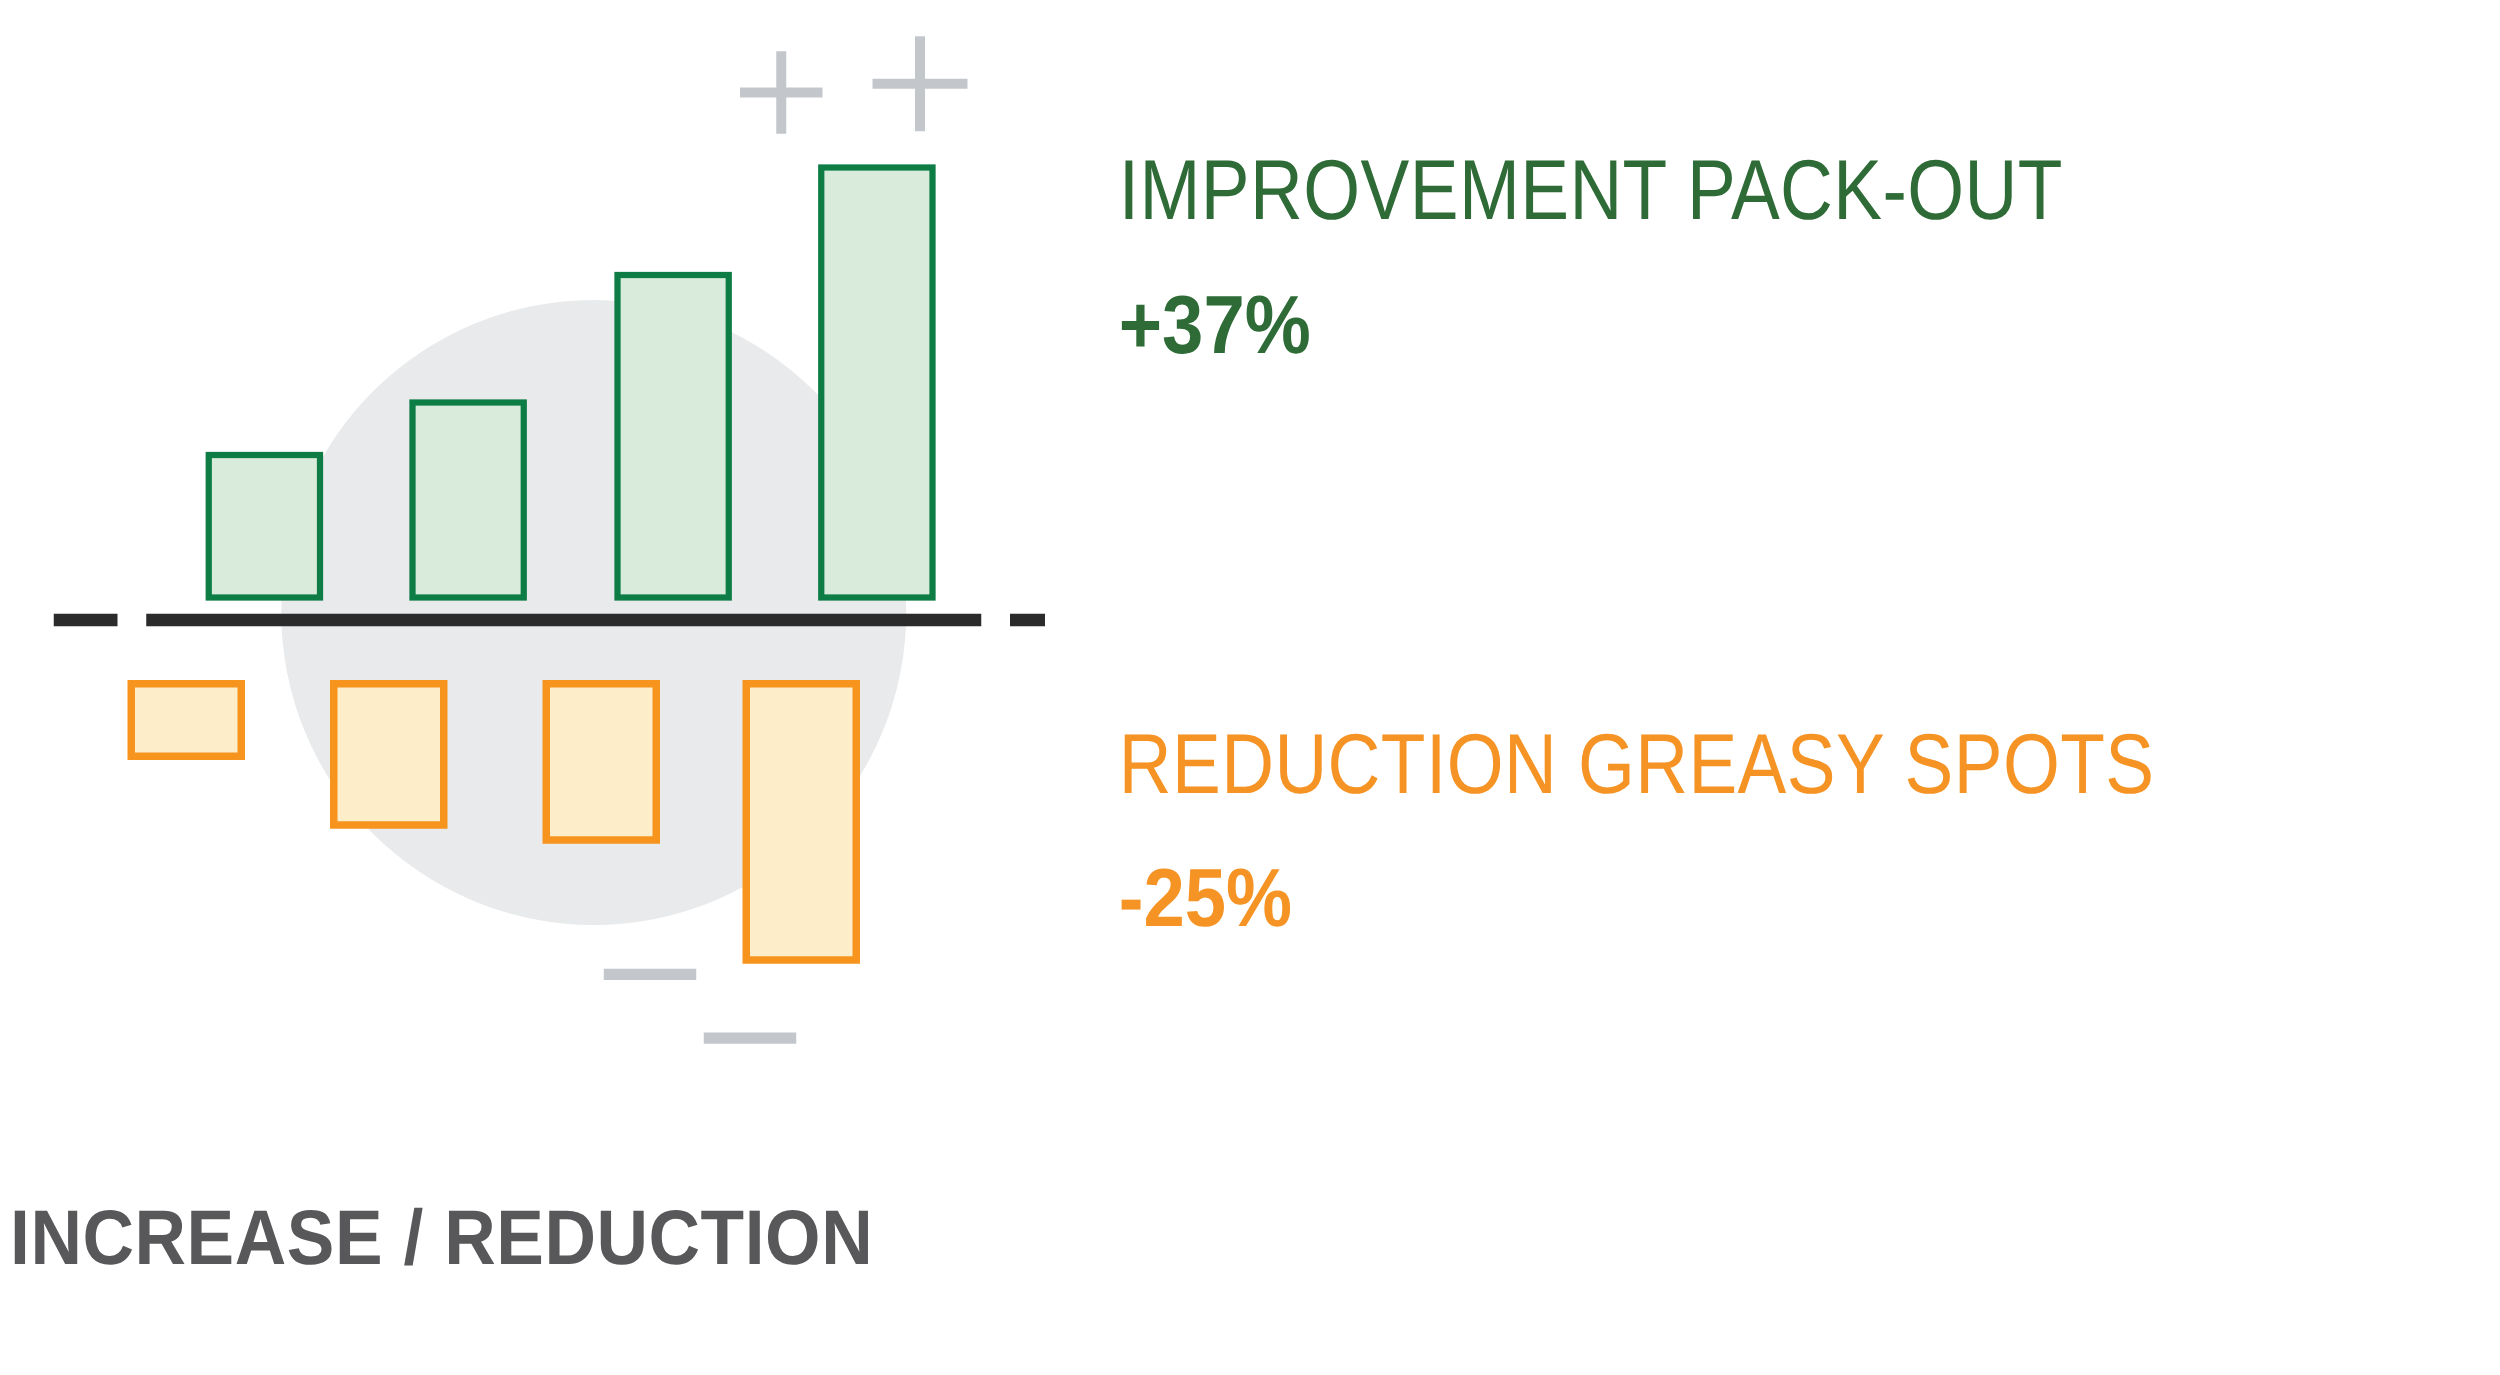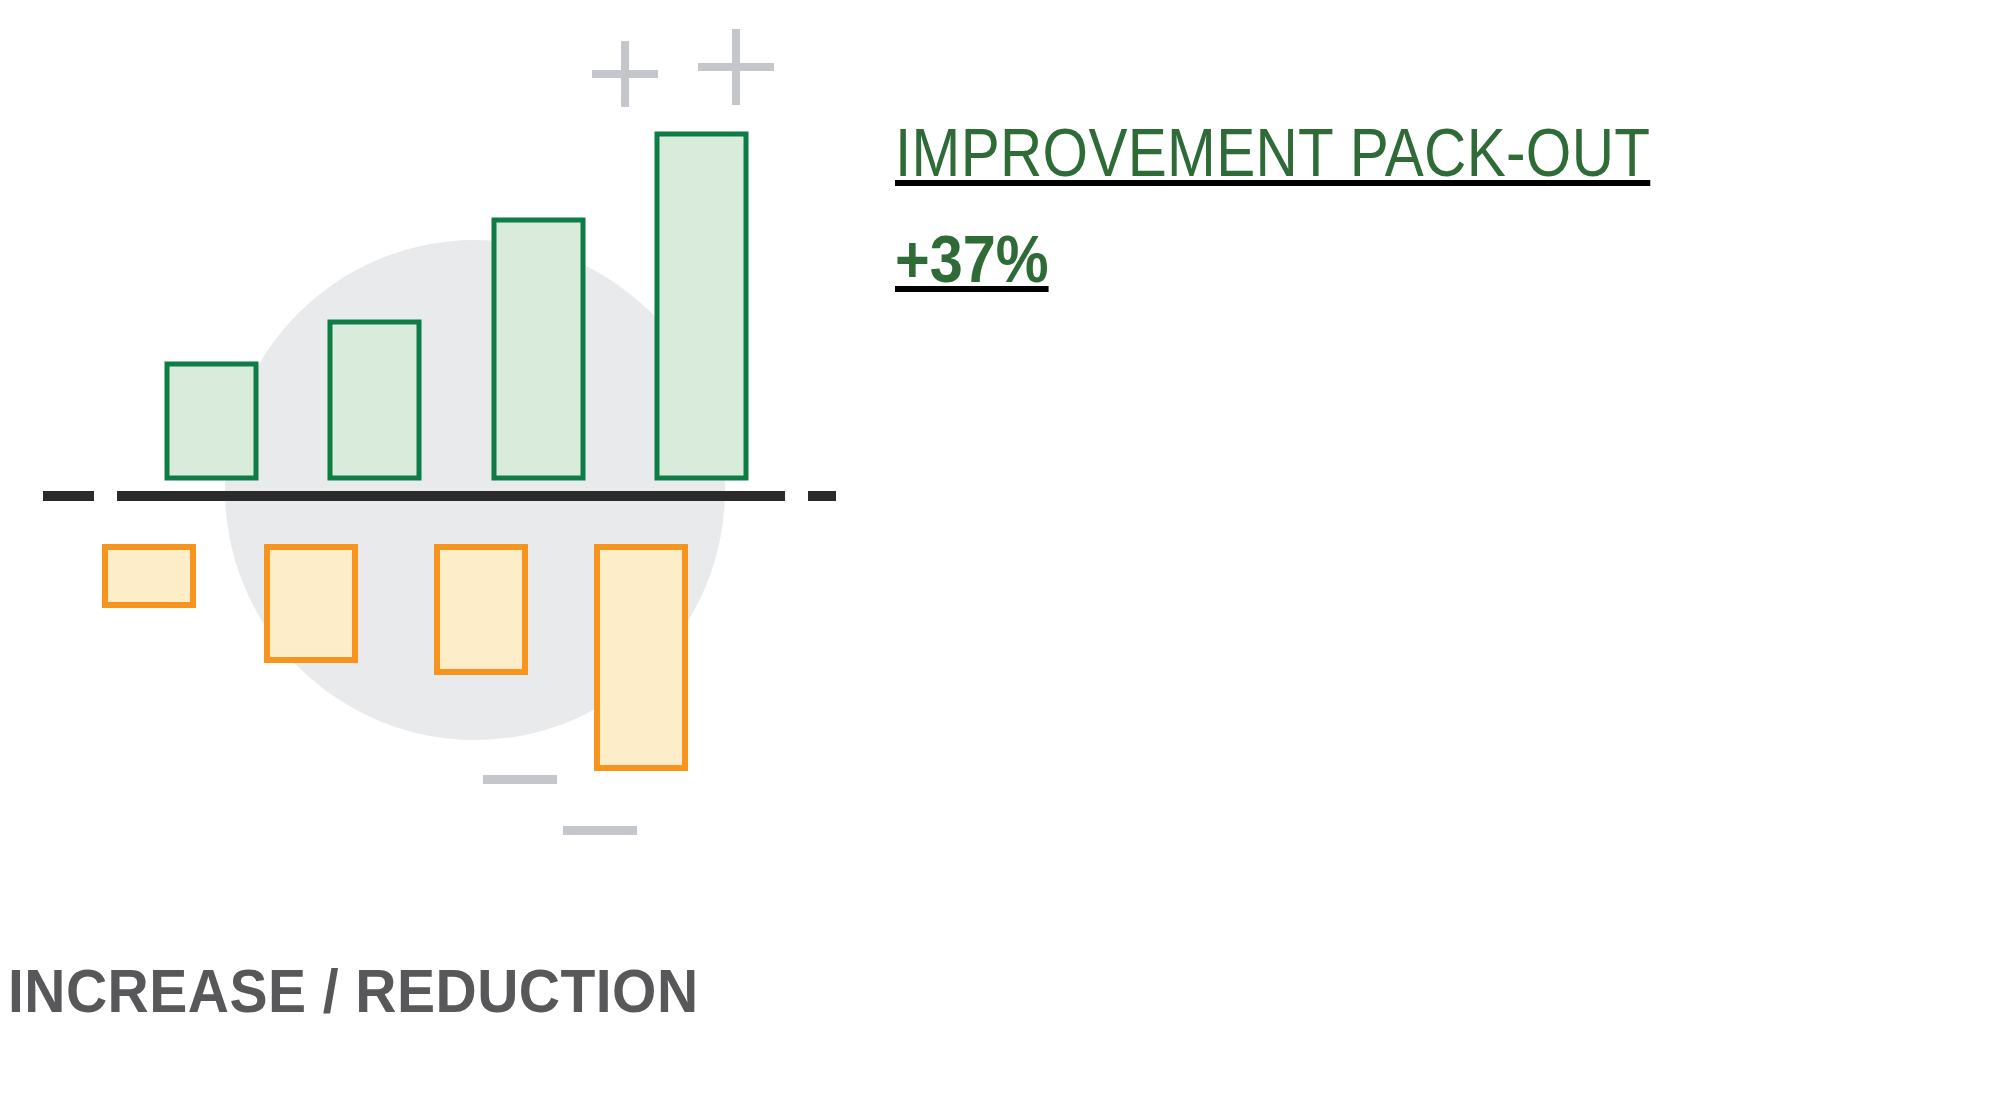--- a/index.html
+++ b/index.html
@@ -39,21 +39,21 @@
     left: 0;
     top: 0;
     display: block;
   }
 
   
   .callout {
     position: absolute;
     left: 895px;
   }
-  #callout-improvement { top: 118px; text-decoration: underline; }
+  #callout-improvement { top: 118px; }
   #callout-reduction   { top: 577px; }
 
   .callout-title {
     font-family: "Liberation Sans", sans-serif;
     font-size: 68px;
     line-height: 1.0;
     letter-spacing: 0.4px;
     font-weight: 400;
     white-space: nowrap;
     margin: 0;
@@ -136,16 +136,20 @@
         <rect x="563" y="826" width="74" height="9" fill="#c3c7cb"></rect>
       </g>
     </svg>
   </div>
 
   <div class="callout" id="callout-improvement">
     <div class="callout-title green-text">IMPROVEMENT PACK-OUT</div>
     <div class="callout-value green-text">+37%</div>
   </div>
 
+  <div class="callout" id="callout-reduction">
+    <div class="callout-title orange-text">REDUCTION GREASY SPOTS</div>
+    <div class="callout-value orange-text">-25%</div>
+  </div>
 
   <div id="bottom-caption">INCREASE / REDUCTION</div>
 
 </div>
 
 </body></html>

